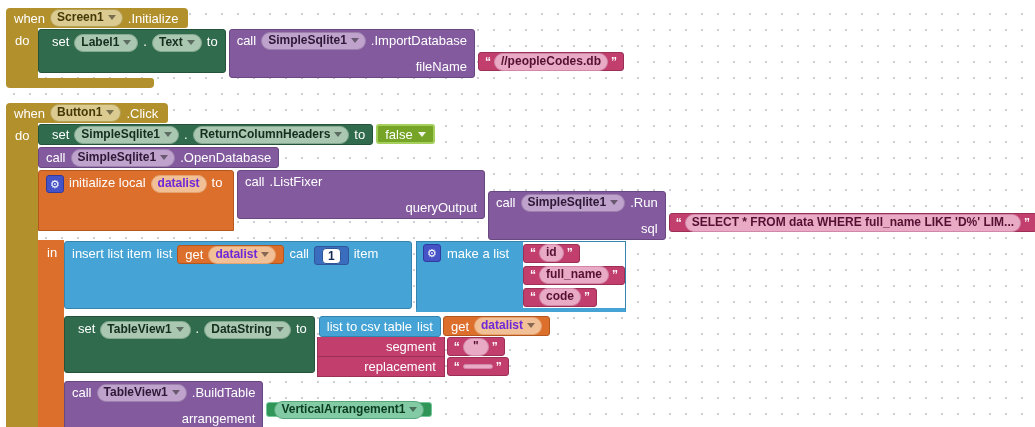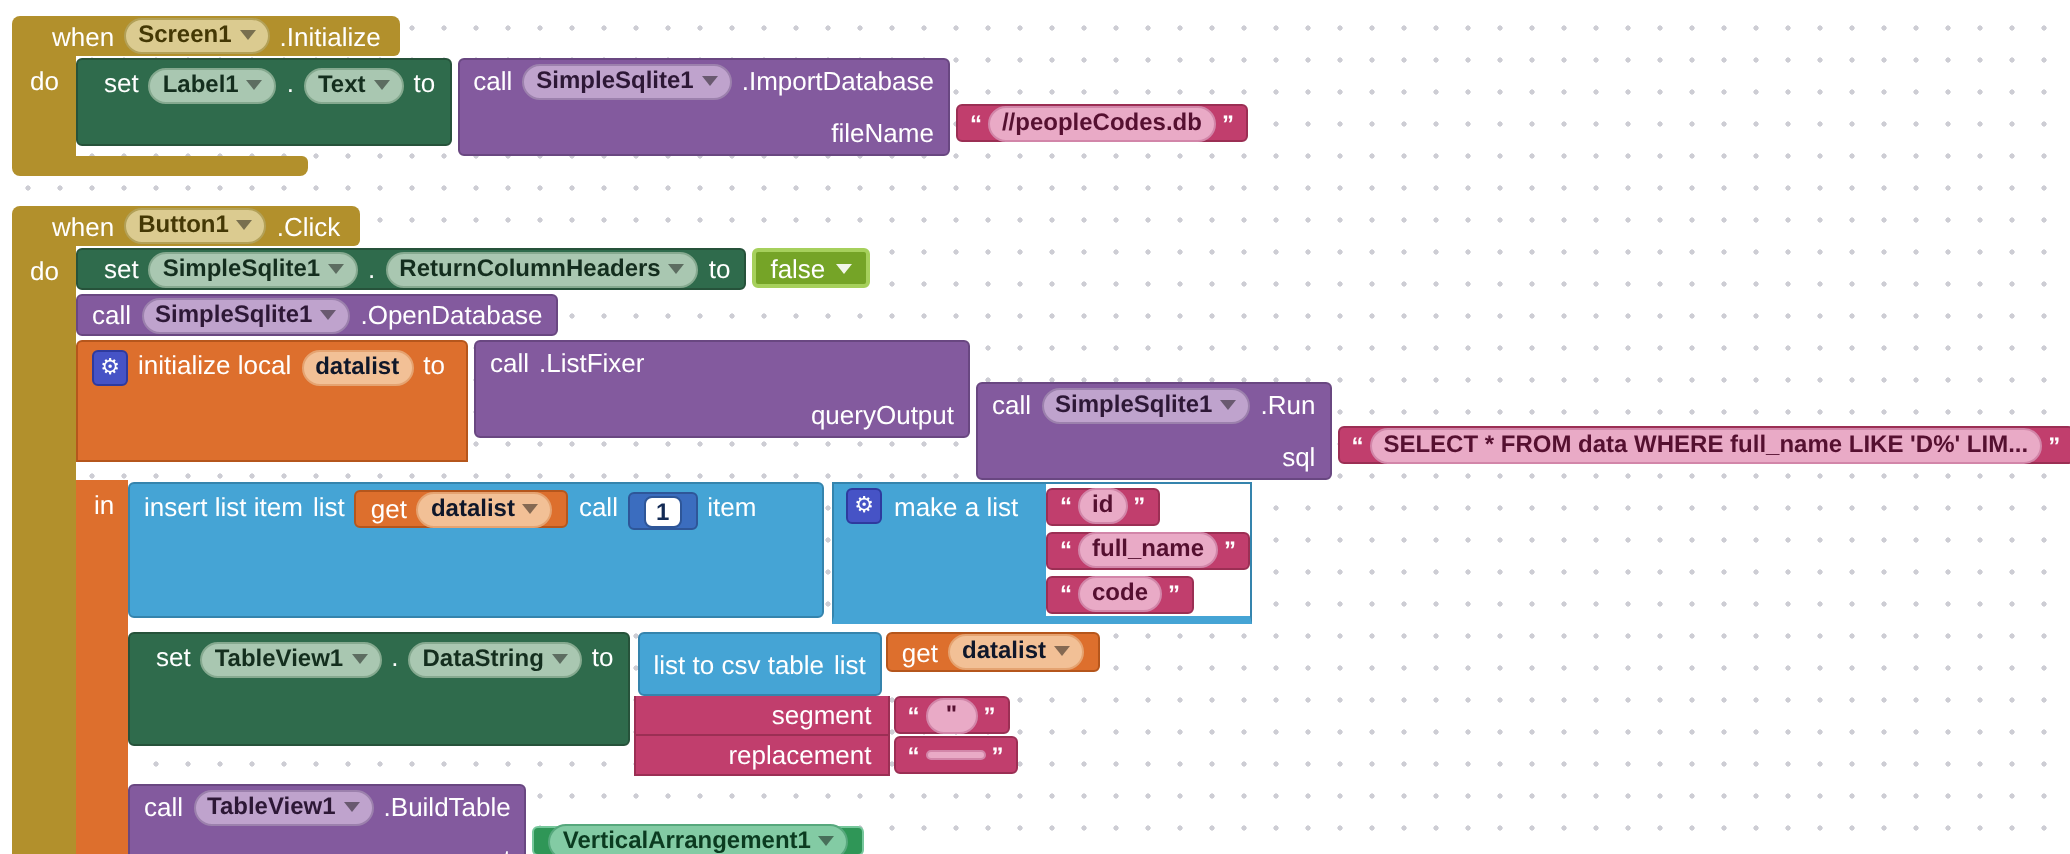--- a/index.html
+++ b/index.html
@@ -41,32 +41,32 @@
   }
   .q{color:#fff;font-weight:700;font-size:12px;}
   
   .gold  {background:#b2902c;border-color:#8a6d1d;}
   .gold  .pill{background:#dbcb90;border:1px solid #b3a158;color:#443805;}
   .green {background:#2f6b4c;border-color:#26523a;padding-left:13px;}
   .green .pill{background:#a9c7b1;border:1px solid #85a98f;color:#142e1e;}
   .purple{background:#835a9e;border-color:#694781;}
   .purple .pill{background:#bfa3cd;border:1px solid #9c81ad;color:#2d1836;}
   .orange{background:#dd6f2d;border-color:#b5561c;}
-  .orange .pill{background:#f2c096;border:1px solid #e5a371;color:#0f172a;}
+  .orange .pill{background:#f2c096;border:1px solid #e5a371;color:#6d28d9;}
   .blue  {background:#45a4d5;border-color:#3584ad;}
   .pink  {background:#c13e6d;border-color:#9b2f54;}
   .pink  .pill{background:#e9aac6;border:1px solid #d286a9;color:#551030;}
   .math  {background:#3b6dbf;border-color:#2e5698;}
   .numfield{background:#fff;color:#132a54;border-radius:4px;padding:0 5px;
             font-weight:700;font-size:12px;border:1px solid #2e5698;line-height:14px;}
   .logic {background:#75a427;border:2px solid #a6d05c;}
   .comp  {background:#2f9657;border-color:#77c79c;}
   .comp  .pill{background:#83cba4;border:1px solid #57a87d;color:#0b3b20;}
   
-  .hdr{display:inline-flex;align-items:center;gap:5px;height:20px;padding:0 10px 0 20px;
+  .hdr{display:inline-flex;align-items:center;gap:5px;height:20px;padding:0 10px 0 8px;
        border-radius:4px 4px 3px 0;color:#fff;font-size:13px;position:relative;z-index:2;}
   .cwrap{display:flex;align-items:stretch;}
   .cbar{flex:none;color:#fff;font-size:13px;font-weight:500;box-sizing:border-box;
         padding:5px 0 0 9px;}
   .cbar.gold{width:32px;}
   .cbar.orange{width:26px;}
   .bbar{height:10px;border-radius:0 3px 4px 4px;}
   .content{display:flex;}
   .content.col{flex-direction:column;align-items:flex-start;gap:2px;padding-top:1px;}
   .content.row{flex-direction:row;align-items:flex-start;gap:3px;padding-top:1px;}
@@ -282,21 +282,21 @@
                   <span class="lbl">.</span>
                   <span class="pill">
                       <span>DataString</span>
                       <span class="arr"></span>
                     </span>
                   <span class="lbl">to</span>
                 </div>
                 <div class="replace">
                   <div class="reprow">
                     <div class="hrow" style="gap:2px;margin-left:2px;">
-                      <div class="blk blue" style="height:32px;">
+                      <div class="blk blue" style="height:21px;">
                         <span class="lbl">list to csv table</span>
                         <span class="lbl">list</span>
                       </div>
                       <div class="blk orange" style="height:20px;">
                         <span class="lbl">get</span>
                         <span class="pill">
                             <span>datalist</span>
                             <span class="arr"></span>
                           </span>
                       </div>

